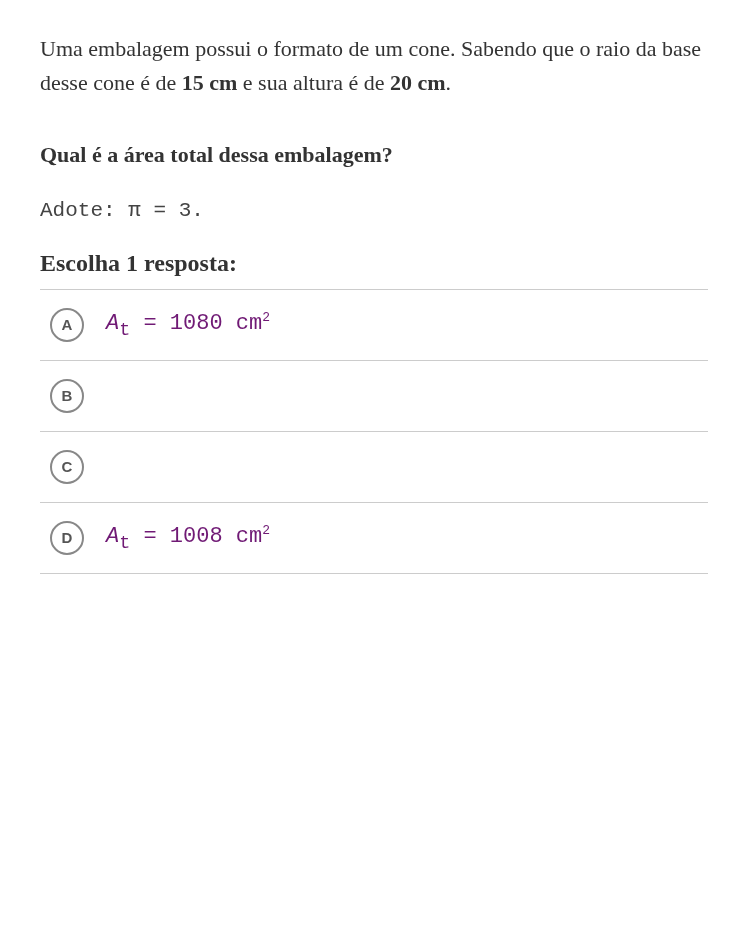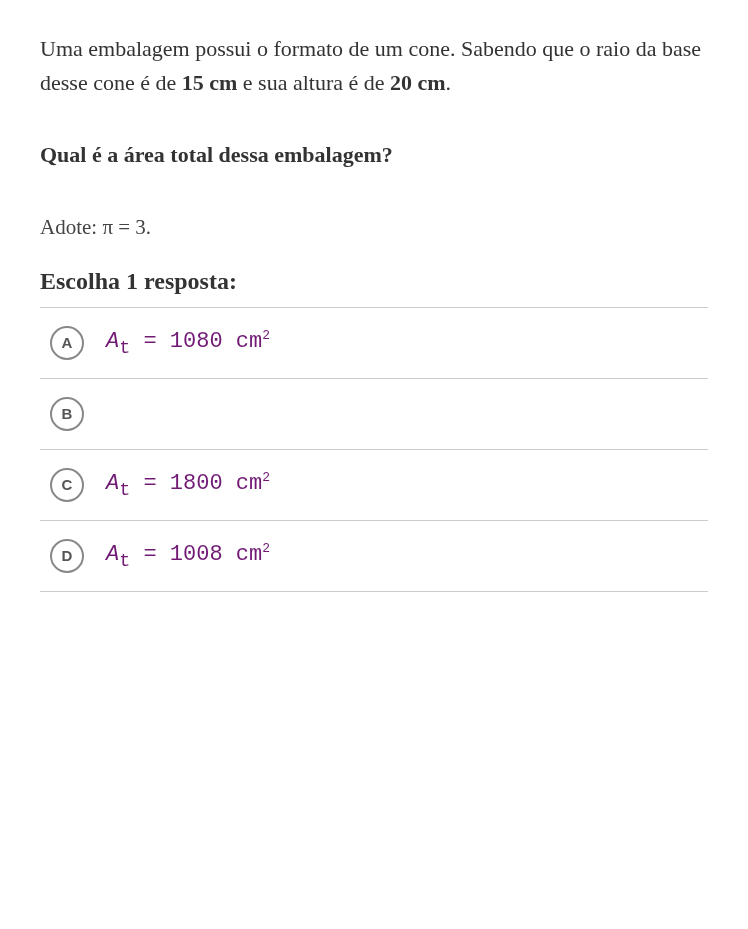--- a/index.html
+++ b/index.html
@@ -25,29 +25,29 @@
     }
 
     .bold-value {
       font-weight: bold;
     }
 
     .question {
       font-size: 22px;
       font-weight: bold;
       color: #333333;
-      margin-bottom: 44px;
+      margin-bottom: 28px;
       line-height: 1.4;
     }
 
     .adote {
       font-size: 21px;
       color: #444444;
       margin-bottom: 28px;
-      font-family: Liberation Serif, serif;
+      font-family: Liberation Mono, monospace;
     }
 
     .choose-label {
       font-size: 24px;
       font-weight: bold;
       color: #333333;
       margin-bottom: 12px;
     }
 
     .options-container {
@@ -125,23 +125,20 @@
         <span class="math-italic">A</span><sub>t</sub> = 1080 cm<sup>2</sup>
       </span>
     </div>
 
     <div class="option-row">
       <div class="option-circle">B</div>
     </div>
 
     <div class="option-row">
       <div class="option-circle">C</div>
-      <span class="option-formula">
-        <span class="math-italic">A</span><sub>t</sub> = 1800 cm<sup>2</sup>
-      </span>
     </div>
 
     <div class="option-row">
       <div class="option-circle">D</div>
       <span class="option-formula">
         <span class="math-italic">A</span><sub>t</sub> = 1008 cm<sup>2</sup>
       </span>
     </div>
 
   </div>

